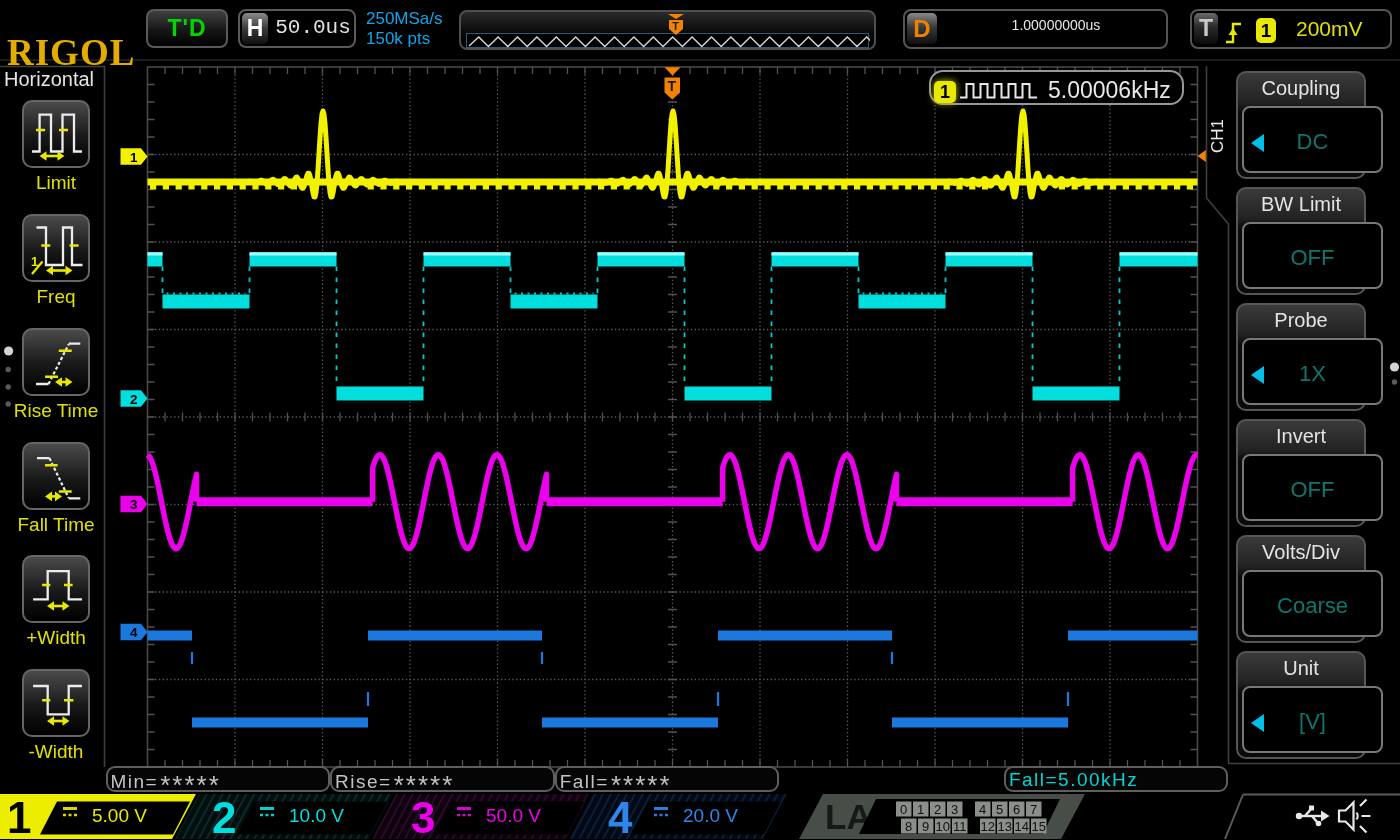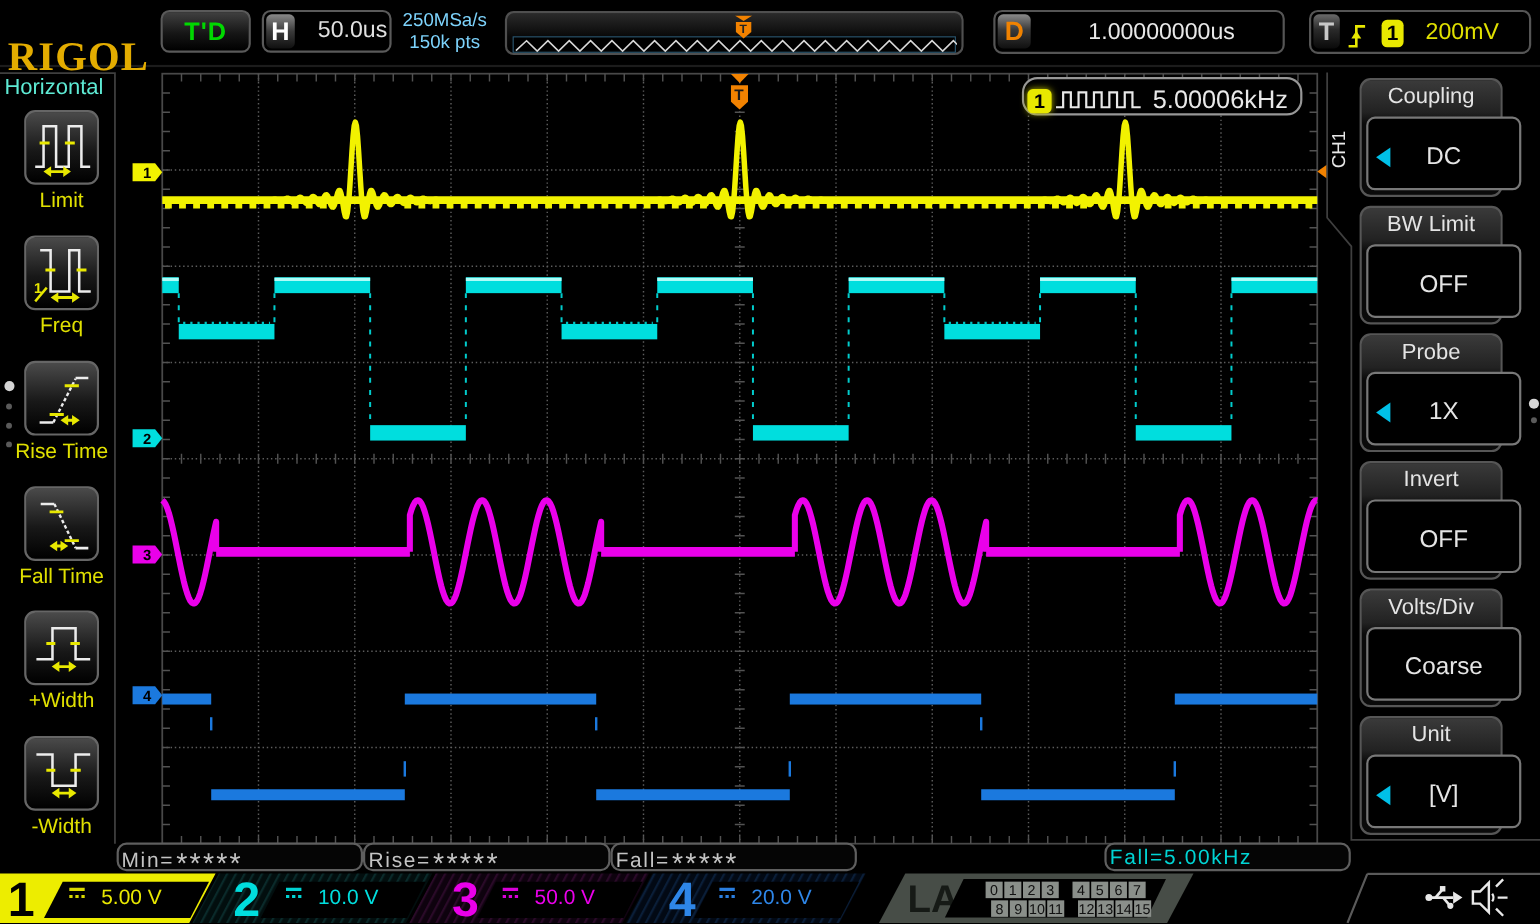--- a/index.html
+++ b/index.html
@@ -3,42 +3,42 @@
 * { margin:0; padding:0; box-sizing:border-box; }
 html,body { width:1400px; height:840px; background:#000; overflow:hidden; font-family:"Liberation Sans",sans-serif; }
 #scr { position:relative; width:1400px; height:840px; background:#000; }
 .abs { position:absolute; }
 
 
 #rigol { position:absolute; left:7px; top:12px; font-family:"Liberation Serif",serif; font-weight:bold; font-size:37px; color:#e3ac00; letter-spacing:1px;margin-top:19px; }
 #td { position:absolute; left:146px; top:9px; width:82px; height:39px; border:2px solid #5a5a5a; border-radius:8px; background:linear-gradient(#404040,#161616 55%,#000); color:#00d800; font-weight:bold; font-size:23px; text-align:center; line-height:35px; letter-spacing:1px; }
 #hbox { position:absolute; left:238px; top:9px; width:118px; height:39px; border:2px solid #5a5a5a; border-radius:8px; background:#000; }
 .tile { position:absolute; left:2px; top:2px; width:26px; height:31px; border-radius:5px; background:linear-gradient(#8a8a8a,#3a3a3a 50%,#101010); color:#fff; font-weight:bold; font-size:23px; text-align:center; line-height:31px; }
-#hbox .v { position:absolute; left:34px; top:5px; width:78px; text-align:right; color:#e0e0e0; font-size:21px; }
-#samp { position:absolute; left:366px; top:9px; font-size:17px; line-height:20px; color:#7dd3fc;text-align:center; }
+#hbox .v { position:absolute; left:34px; top:5px; width:78px; text-align:center; color:#e0e0e0; font-size:21px;font-family:Liberation Mono, monospace; }
+#samp { position:absolute; left:366px; top:9px; font-size:17px; line-height:20px; color:#0ea5e9; }
 #prev { position:absolute; left:459px; top:10px; width:417px; height:40px; border:2px solid #4f4f4f; border-radius:8px; background:linear-gradient(#2a2a2a,#080808 60%,#000); }
 #strip { position:absolute; left:5px; top:21px; width:403px; height:15px; border:1px solid #2d5a74; background:#000; }
 #dbox { position:absolute; left:903px; top:9px; width:265px; height:40px; border:2px solid #555; border-radius:8px; background:#000; }
 #dbox .tile { width:30px; color:#f08200; font-size:24px; background:linear-gradient(#8a8a8a,#3a3a3a 45%,#101010); }
-#dbox .v { position:absolute; left:44px; top:6px; width:214px; text-align:center; color:#e8e8e8; font-size:21px; }
+#dbox .v { position:absolute; left:44px; top:6px; width:214px; text-align:center; color:#e8e8e8; font-size:14px; }
 #tbox { position:absolute; left:1190px; top:9px; width:202px; height:40px; border:2px solid #555; border-radius:8px; background:#000; }
 #tbox .tile { width:24px; color:#c8c8c8; background:linear-gradient(#6a6a6a,#2a2a2a 45%,#0a0a0a); }
 #t1badge { position:absolute; left:64px; top:7px; width:20px; height:25px; border-radius:5px; background:#e8e800; color:#000; font-weight:bold; font-size:19px; text-align:center; line-height:25px; }
 #tbox .v { position:absolute; left:104px; top:6px; color:#e0e000; font-size:21px; }
 
 
-#htitle { position:absolute; left:4px; top:68px; font-size:20px; color:#5eead4; }
+#htitle { position:absolute; left:4px; top:68px; font-size:20px; color:#e5e5e5; }
 .sbtn { position:absolute; left:22px; width:68px; height:68px; border:2px solid #666; border-radius:10px; background:linear-gradient(#4a4a4a,#181818 55%,#000); }
 .slab { position:absolute; left:0; width:112px; text-align:center; font-size:19px; color:#e0e000; }
 
 
 .mitem { position:absolute; left:1236px; width:130px; height:108px; border:2px solid #565656; border-radius:10px; background:linear-gradient(#3a3a3a,#222 28%,#0a0a0a 38%); }
 .mtitle { height:31px; line-height:30px; text-align:center; font-size:20px; color:#e4e4e4; }
 .mval { position:absolute; left:4px; top:33px; width:141px; height:67px; border:2px solid #787878; border-radius:8px; background:#000; }
-.mval span { position:absolute; left:0; right:0; top:21px; text-align:center; font-size:22px; color:#e5e5e5; }
+.mval span { position:absolute; left:0; right:0; top:21px; text-align:center; font-size:22px; color:#0f766e; }
 .tri { position:absolute; left:7px; top:26px; width:0; height:0; border-top:9px solid transparent; border-bottom:9px solid transparent; border-right:13px solid #00c0e8; }
 #ch1tab { position:absolute; left:1207px; top:114px; width:18px; height:46px; color:#e8e8e8; font-size:17px; }
 #ch1tab span { position:absolute; transform:rotate(-90deg); transform-origin:0 0; left:1px; top:45px; width:46px; text-align:center; }
 
 
 .mbox { position:absolute; top:766px; width:224.6px; height:26px; border:2px solid #5f5f5f; border-radius:9px; background:#050505; font-size:19px; letter-spacing:1.5px; line-height:23px; padding-left:3px; }
 .mbox .st { font-size:26px; letter-spacing:2px; position:relative; top:6px; left:2px; }
 
 
 #fbadge { position:absolute; left:929px; top:70px; width:255px; height:35px; border:2.5px solid #979797; border-radius:14px; background:#000; }

